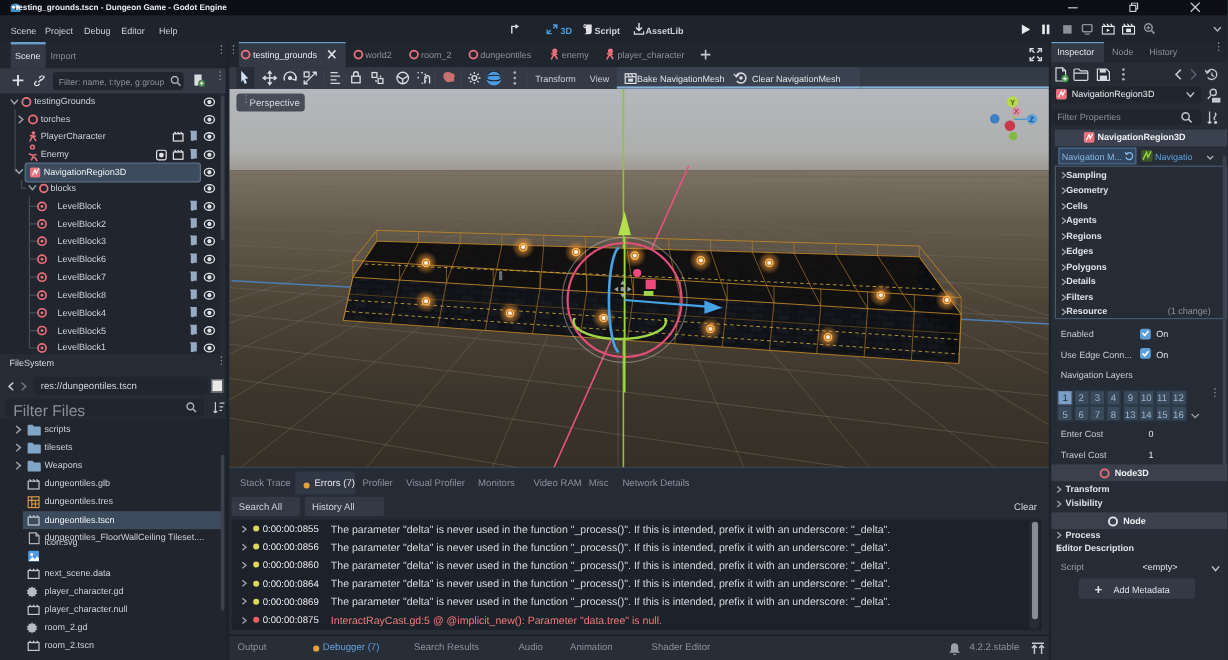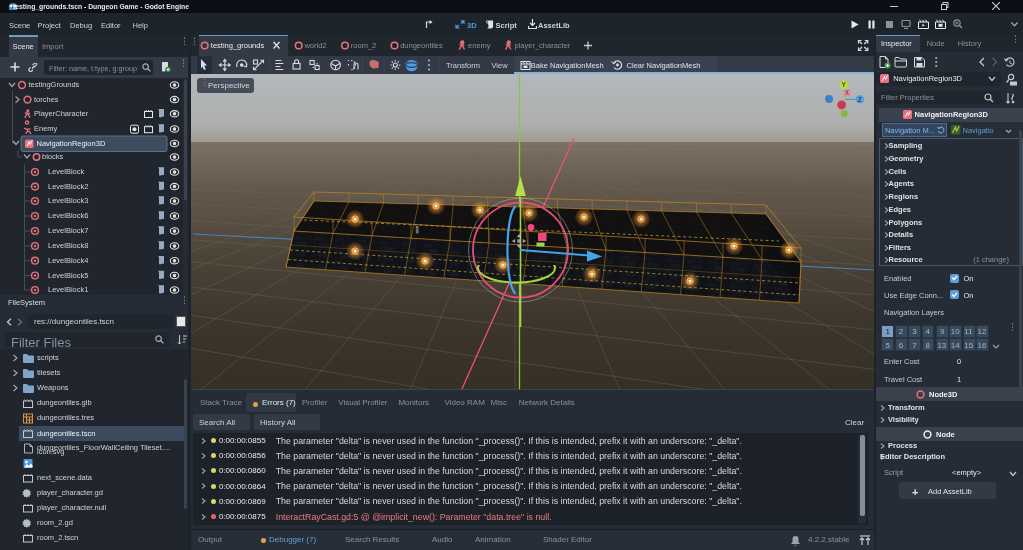--- a/index.html
+++ b/index.html
@@ -1073,15 +1073,15 @@
     </svg>
   <div class="a txt bold" style="left:4px;top:416.7px;color:#dfe3e7">Editor Description</div>
   <div class="a txt" style="left:8px;top:433.3px;color:#9aa1ab">Script</div>
   <div class="a txt" style="left:76px;top:433.3px;color:#e4e7eb">&lt;empty&gt;</div>
   <svg class="a" style="left:133px;top:436px" width="8" height="6">
       <path d="M1 1 L4 4.5 L7 1" stroke="#c3c8cf" fill="none" stroke-width="1.2"></path>
     </svg>
 
   <div class="a" style="left:23px;top:447.3px;width:97px;height:17px;background:#333a46;border-radius:2px"></div>
   <div class="a txt" style="left:36px;top:450.5px;font-size:11px;color:#dfe3e7;font-weight:bold">+</div>
-  <div class="a txt" style="left:52px;top:451.5px;color:#dfe3e7">Add AssetLib</div>
+  <div class="a txt" style="left:52px;top:451.5px;color:#dfe3e7">Add Metadata</div>
   <div class="a" style="left:142.5px;top:95px;width:3.5px;height:260px;background:#3a424d;border-radius:2px"></div>
 </div>
 
 </body></html>

